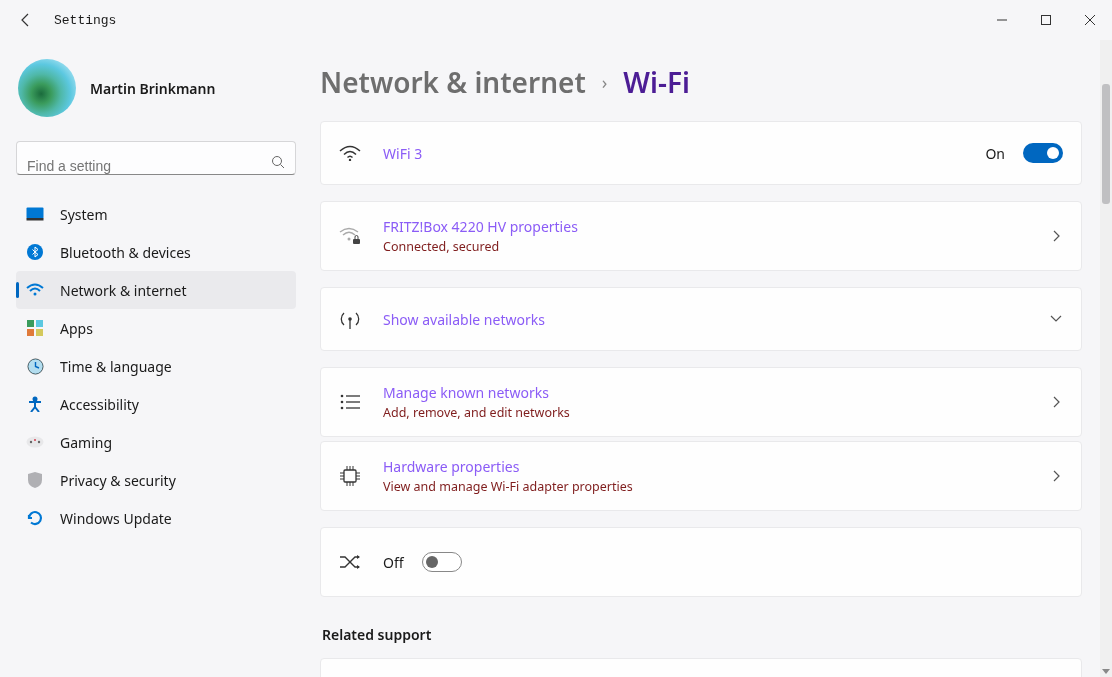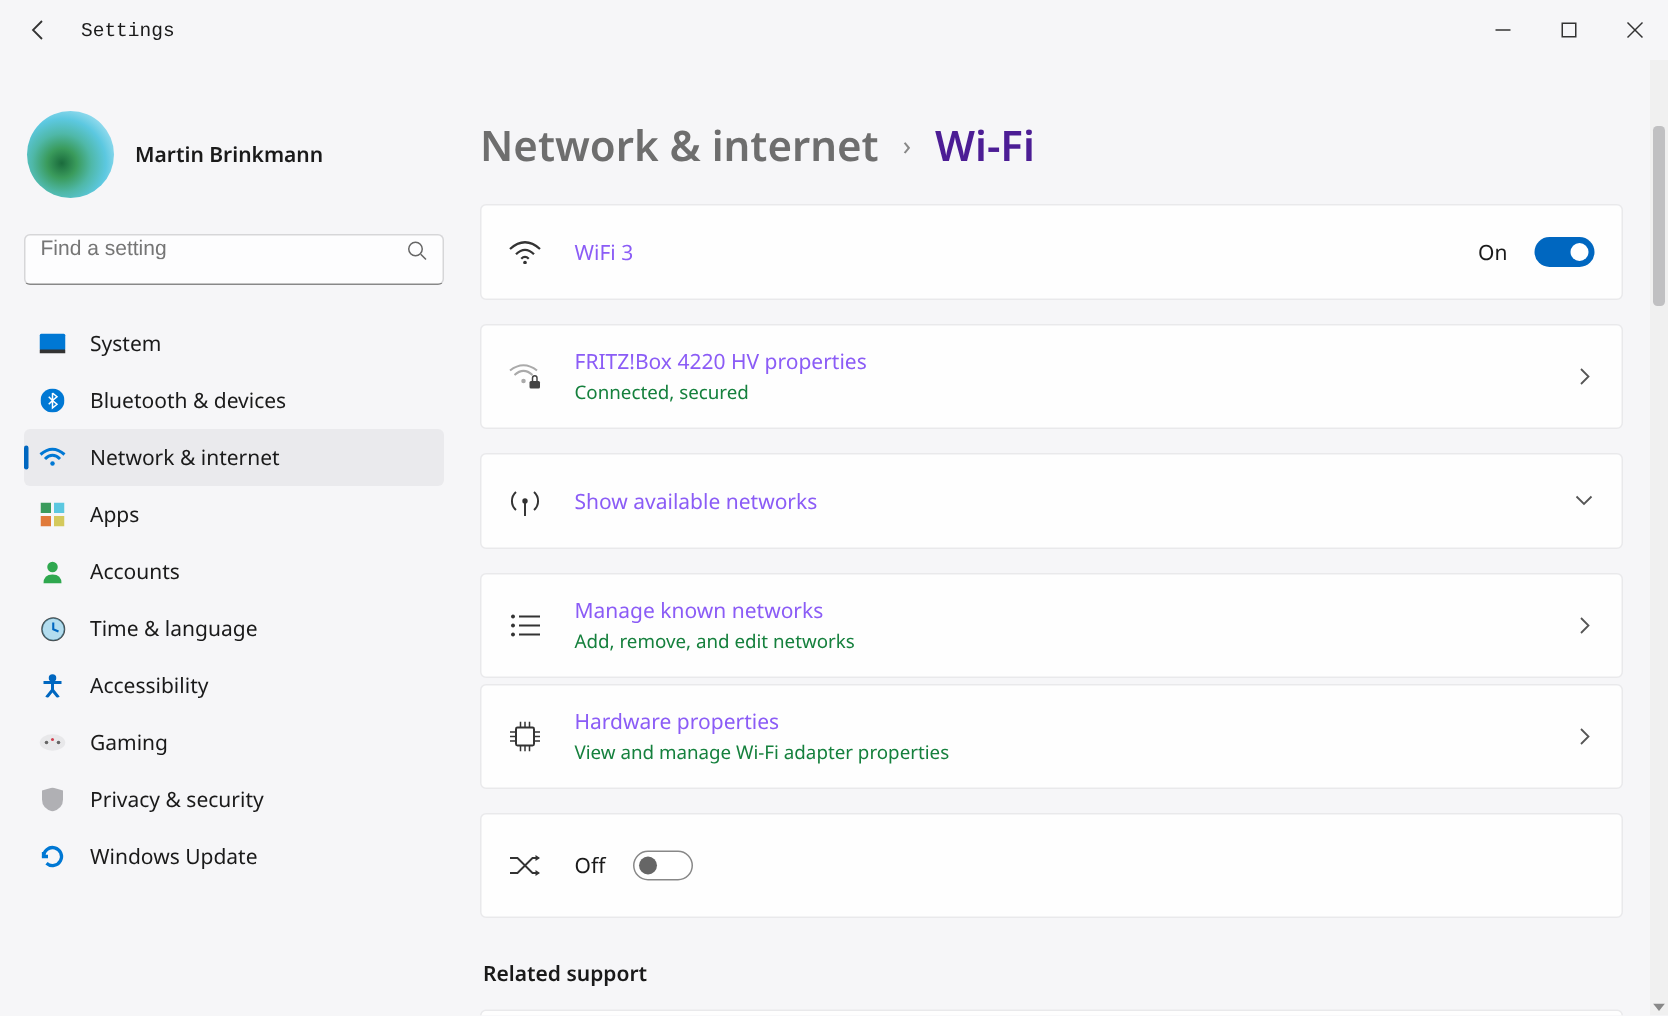--- a/index.html
+++ b/index.html
@@ -21,34 +21,34 @@
   justify-content: space-between;
   font-family: Liberation Mono, monospace;
 }
 .titlebar-left { display: flex; align-items: center; gap: 16px; padding-left: 14px;}
 .back-arrow { width: 24px; height: 24px; display:flex; align-items:center; justify-content:center; cursor:pointer;}
 .app-title { font-size: 13px; font-weight: 500; }
 .win-controls { display: flex; }
 .win-btn { width: 44px; height: 32px; display:flex; align-items:center; justify-content:center; cursor:pointer;}
 .win-btn svg { overflow: visible; }
 
-.container { display:flex; width:100%; height:100%; padding-top:60px;}
+.container { display:flex; width:100%; height:100%; padding-top:45px;}
 .sidebar { width: 310px; padding: 14px 0 0 16px; }
 .profile { display:flex; align-items:center; gap:14px; margin-bottom: 24px; padding-left:2px;}
 .avatar {
   width: 58px; height: 58px; border-radius: 50%;
   background: radial-gradient(circle at 40% 60%, #1a6b3c 0%, #3a9b5c 20%, #4fb8a8 40%, #5cc8e0 60%, #aee4f5 85%);
   position: relative;
   overflow:hidden;
 }
 .username { font-size:14px; font-weight:600; }
 .search {
   width: 280px; height: 34px; border: 1px solid #d6d6d8; border-bottom-color:#888;
   border-radius: 4px; background: #fdfdfe;
-  display:flex; align-items:flex-start; padding: 0 10px 0 10px;
+  display:flex; align-items:flex-end; padding: 0 10px 0 10px;
   margin-bottom: 20px;
 }
 .search input { flex:1; border:none; background:none; font-size:14px; outline:none; color:#666;}
 .nav { list-style:none; width: 280px;}
 .nav li {
   height: 38px; display:flex; align-items:center; border-radius:4px;
   padding: 0 10px; gap: 16px; font-size:14px; cursor:pointer;
   position:relative;
 }
 .nav li.active { background:#eaeaed;}
@@ -70,21 +70,21 @@
 .cards { display:flex; flex-direction:column; gap:4px; width: 762px;}
 .card {
   background:#fefefe; border:1px solid #e9e9eb; border-radius:4px;
   display:flex; align-items:center; padding: 0 18px; min-height: 64px;
   cursor:pointer;
 }
 .card.tall { min-height: 70px;}
 .card-icon { width:22px; display:flex; align-items:center; justify-content:center; margin-right:22px;}
 .card-body { flex:1; }
 .card-title { font-size:14px; color:#8b5cf6;}
-.card-sub { font-size:12.5px; color:#15803d; margin-top:2px;}
+.card-sub { font-size:12.5px; color:#7f1d1d; margin-top:2px;}
 .card-right { display:flex; align-items:center; gap:12px;}
 .chevron { width:14px; height:14px; display:flex; align-items:center; justify-content:center;}
 .toggle-label { font-size:14px; margin-right:6px;}
 .toggle {
   width:40px; height:20px; border-radius:20px; position:relative; cursor:pointer;
 }
 .toggle.on { background:#0067c0;}
 .toggle.off { background:#fff; border:1px solid #888;}
 .toggle .knob {
   width:12px; height:12px; border-radius:50%; position:absolute; top:4px;
@@ -178,29 +178,20 @@
       <li>
           <span class="nav-icon">
             <svg width="16" height="16">
               <rect x="0" y="0" width="7" height="7" fill="#3a9b5c"></rect>
               <rect x="9" y="0" width="7" height="7" fill="#5cc8e0"></rect>
               <rect x="0" y="9" width="7" height="7" fill="#e07a3a"></rect>
               <rect x="9" y="9" width="7" height="7" fill="#d4c95c"></rect>
             </svg>
           </span>
           <span>Apps</span>
-        </li>
-      <li>
-          <span class="nav-icon">
-            <svg width="16" height="16">
-              <circle cx="8" cy="5" r="3.5" fill="#2fa84f"></circle>
-              <path d="M2 16 Q2 10 8 10 Q14 10 14 16 Z" fill="#2fa84f"></path>
-            </svg>
-          </span>
-          <span>Accounts</span>
         </li>
       <li>
           <span class="nav-icon">
             <svg width="17" height="17">
               <circle cx="8.5" cy="8.5" r="7.5" fill="none" stroke="#444" stroke-width="1"></circle>
               <circle cx="8.5" cy="8.5" r="7.5" fill="#4fb8e0" opacity="0.4"></circle>
               <path d="M8.5 4 V8.5 L12 10" stroke="#0067c0" stroke-width="1.4" fill="none"></path>
             </svg>
           </span>
           <span>Time &amp; language</span>

